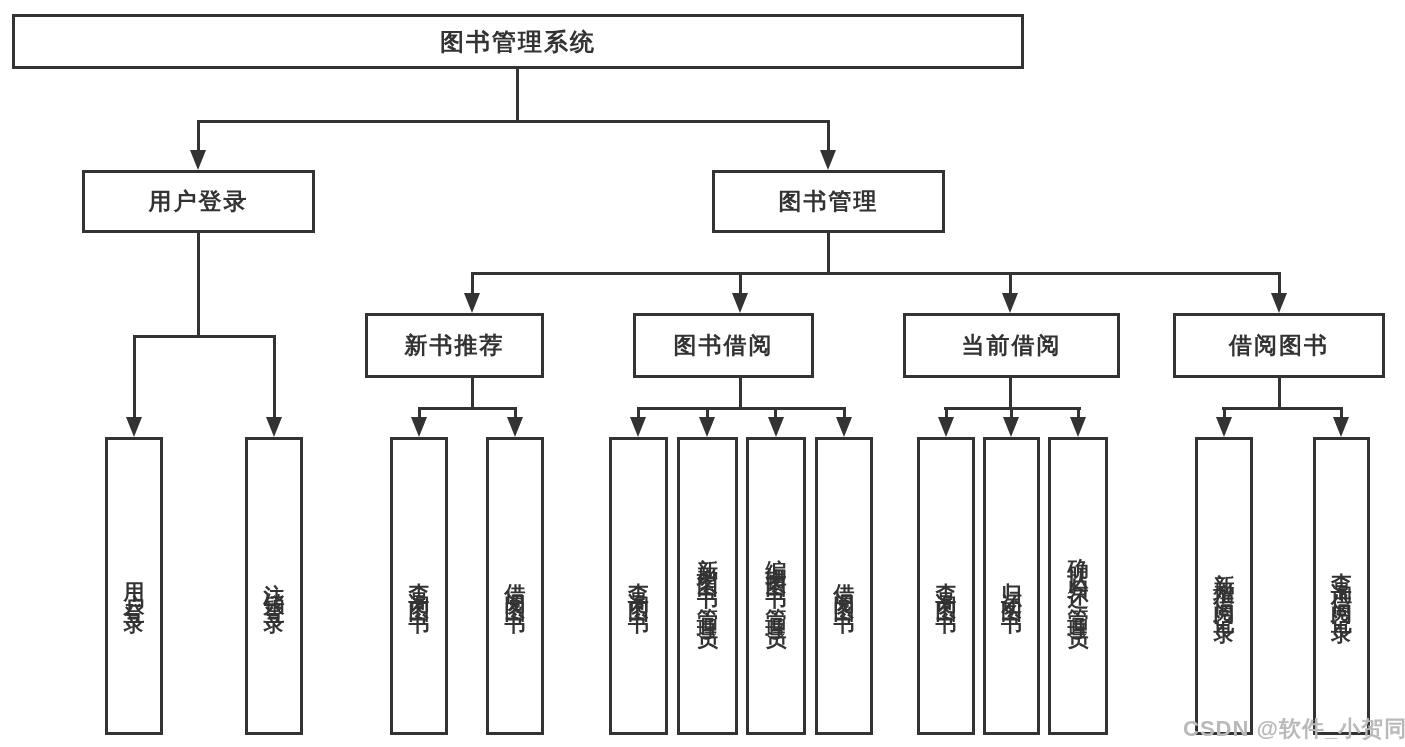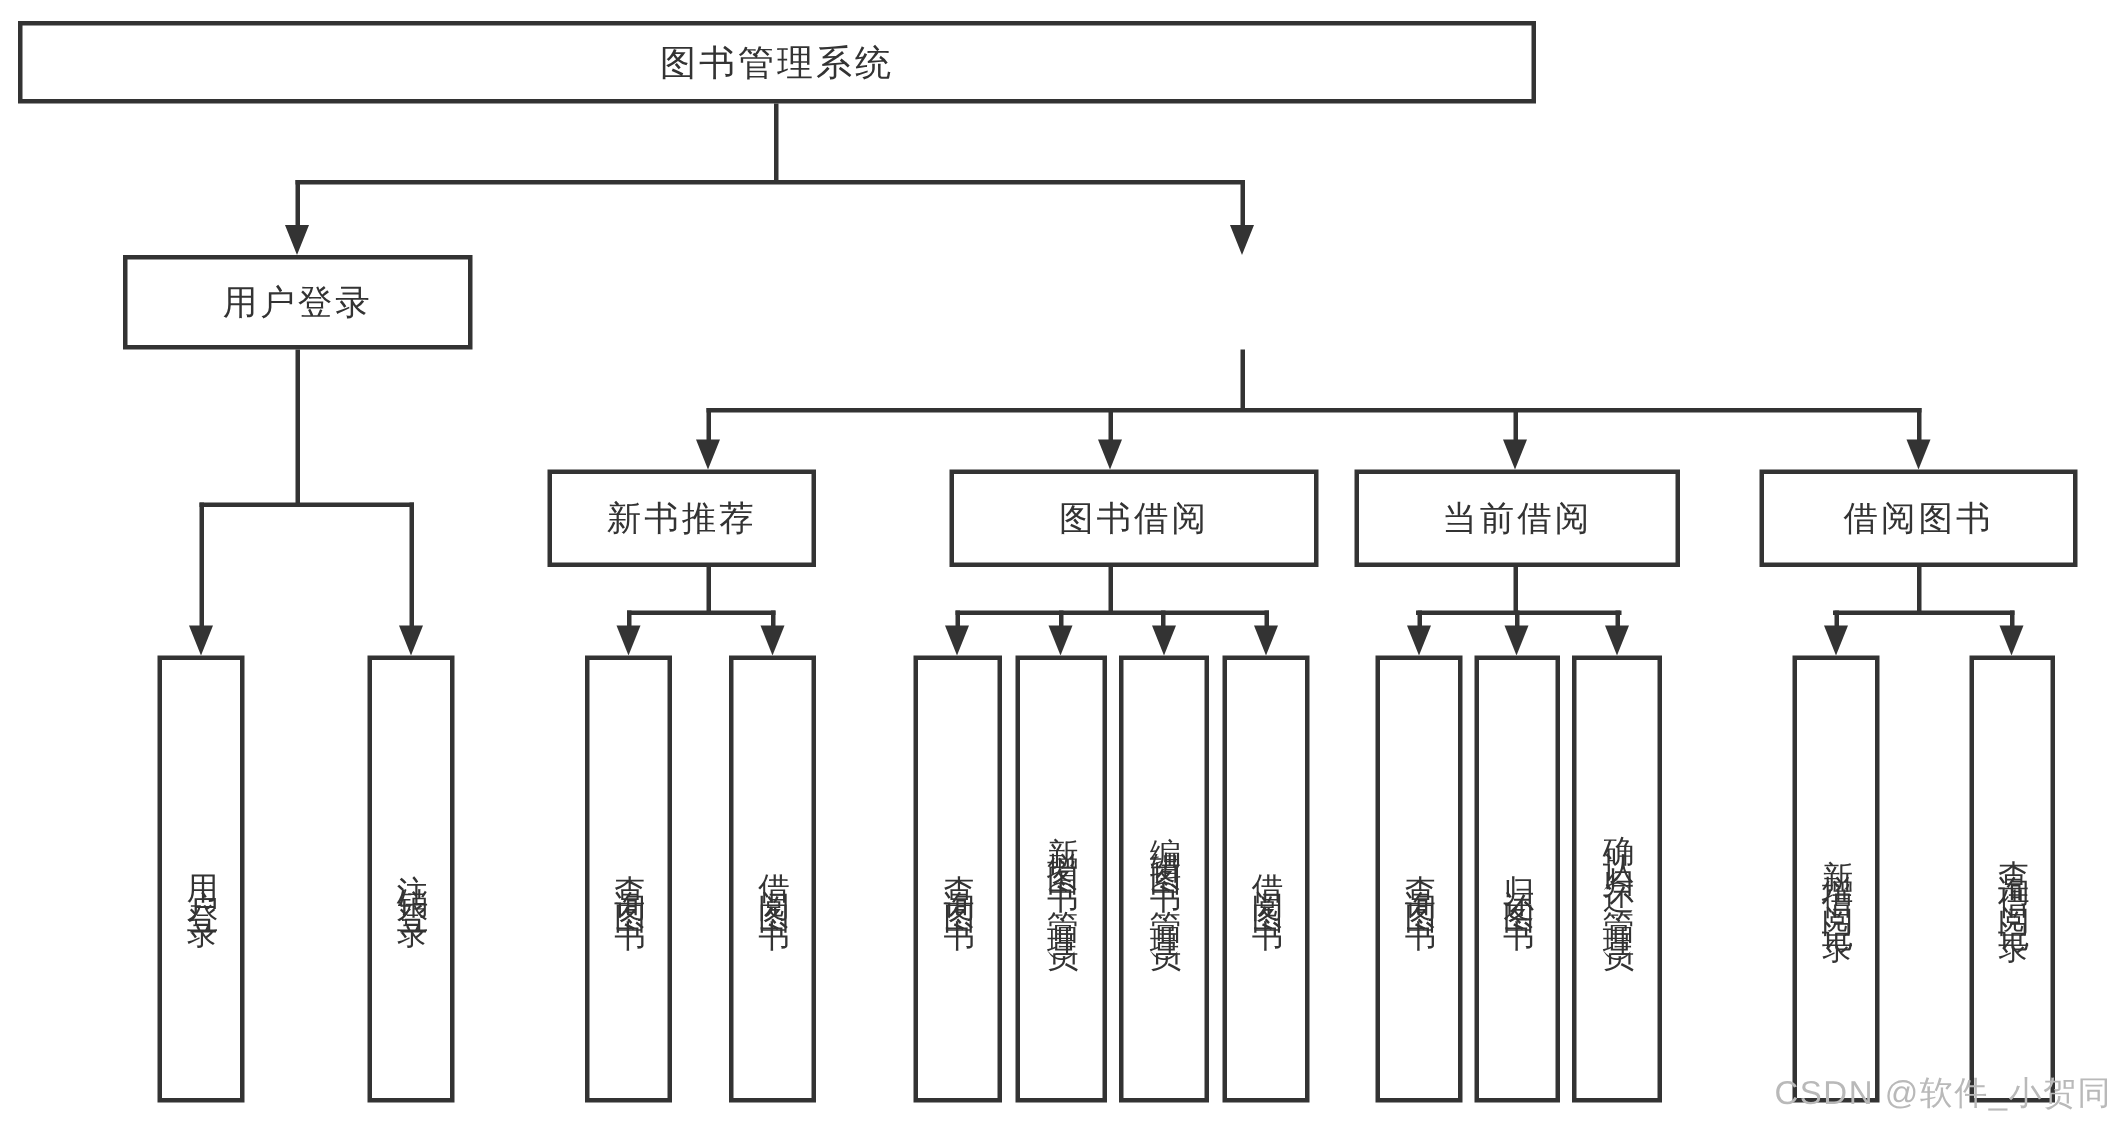--- a/index.html
+++ b/index.html
@@ -1,18 +1,18 @@
 <!DOCTYPE html>
 <html><head>
 <meta charset="utf-8">
 <style>
   html,body{margin:0;padding:0;background:#ffffff;}
   #canvas{
     position:relative;width:1405px;height:747px;background:#ffffff;overflow:hidden;
-    font-family:"Liberation Sans",sans-serif;color:#333333;
+    font-family:"Liberation Sans",sans-serif;color:#333333;font-weight:bold;
   }
   .node{
     position:absolute;border:3px solid #333333;background:#ffffff;
     display:flex;align-items:center;justify-content:center;
     font-size:23px;letter-spacing:2px;color:#333333;box-sizing:border-box;
   }
   .node.root{font-size:24px;}
   .leaf{
     position:absolute;border:3px solid #333333;background:#ffffff;
     top:437px;height:298px;box-sizing:border-box;
@@ -43,20 +43,23 @@
   <div class="vline" style="left:516px;top:69px;height:53px;"></div>
   <div class="hline" style="left:197px;top:120px;width:633px;"></div>
   <div class="vline" style="left:197px;top:120px;height:32px;"></div>
   <div class="arrow" style="left:190px;top:150px;"></div>
   <div class="vline" style="left:827px;top:120px;height:32px;"></div>
   <div class="arrow" style="left:820px;top:150px;"></div>
 
   <div class="node" style="left:82px;top:170px;width:233px;height:63px;">
     <span>用户登录</span>
   </div>
+  <div class="node" style="left:712px;top:170px;width:233px;height:63px;">
+    <span>图书管理</span>
+  </div>
 
   <div class="vline" style="left:197px;top:233px;height:104px;"></div>
   <div class="hline" style="left:133px;top:335px;width:143px;"></div>
   <div class="vline" style="left:133px;top:335px;height:84px;"></div>
   <div class="arrow" style="left:126px;top:417px;"></div>
   <div class="vline" style="left:273px;top:335px;height:84px;"></div>
   <div class="arrow" style="left:266px;top:417px;"></div>
 
   <div class="vline" style="left:827px;top:233px;height:41px;"></div>
   <div class="hline" style="left:471px;top:272px;width:810px;"></div>
@@ -65,21 +68,21 @@
   <div class="vline" style="left:739px;top:272px;height:25px;"></div>
   <div class="arrow" style="left:732px;top:293px;"></div>
   <div class="vline" style="left:1009px;top:272px;height:25px;"></div>
   <div class="arrow" style="left:1002px;top:293px;"></div>
   <div class="vline" style="left:1278px;top:272px;height:25px;"></div>
   <div class="arrow" style="left:1271px;top:293px;"></div>
 
   <div class="node" style="left:365px;top:313px;width:179px;height:65px;">
     <span>新书推荐</span>
   </div>
-  <div class="node" style="left:633px;top:313px;width:246px;height:65px;">
+  <div class="node" style="left:633px;top:313px;width:181px;height:65px;">
     <span>图书借阅</span>
   </div>
   <div class="node" style="left:903px;top:313px;width:217px;height:65px;">
     <span>当前借阅</span>
   </div>
   <div class="node" style="left:1173px;top:313px;width:212px;height:65px;">
     <span>借阅图书</span>
   </div>
 
   <div class="vline" style="left:471px;top:378px;height:31px;"></div>

